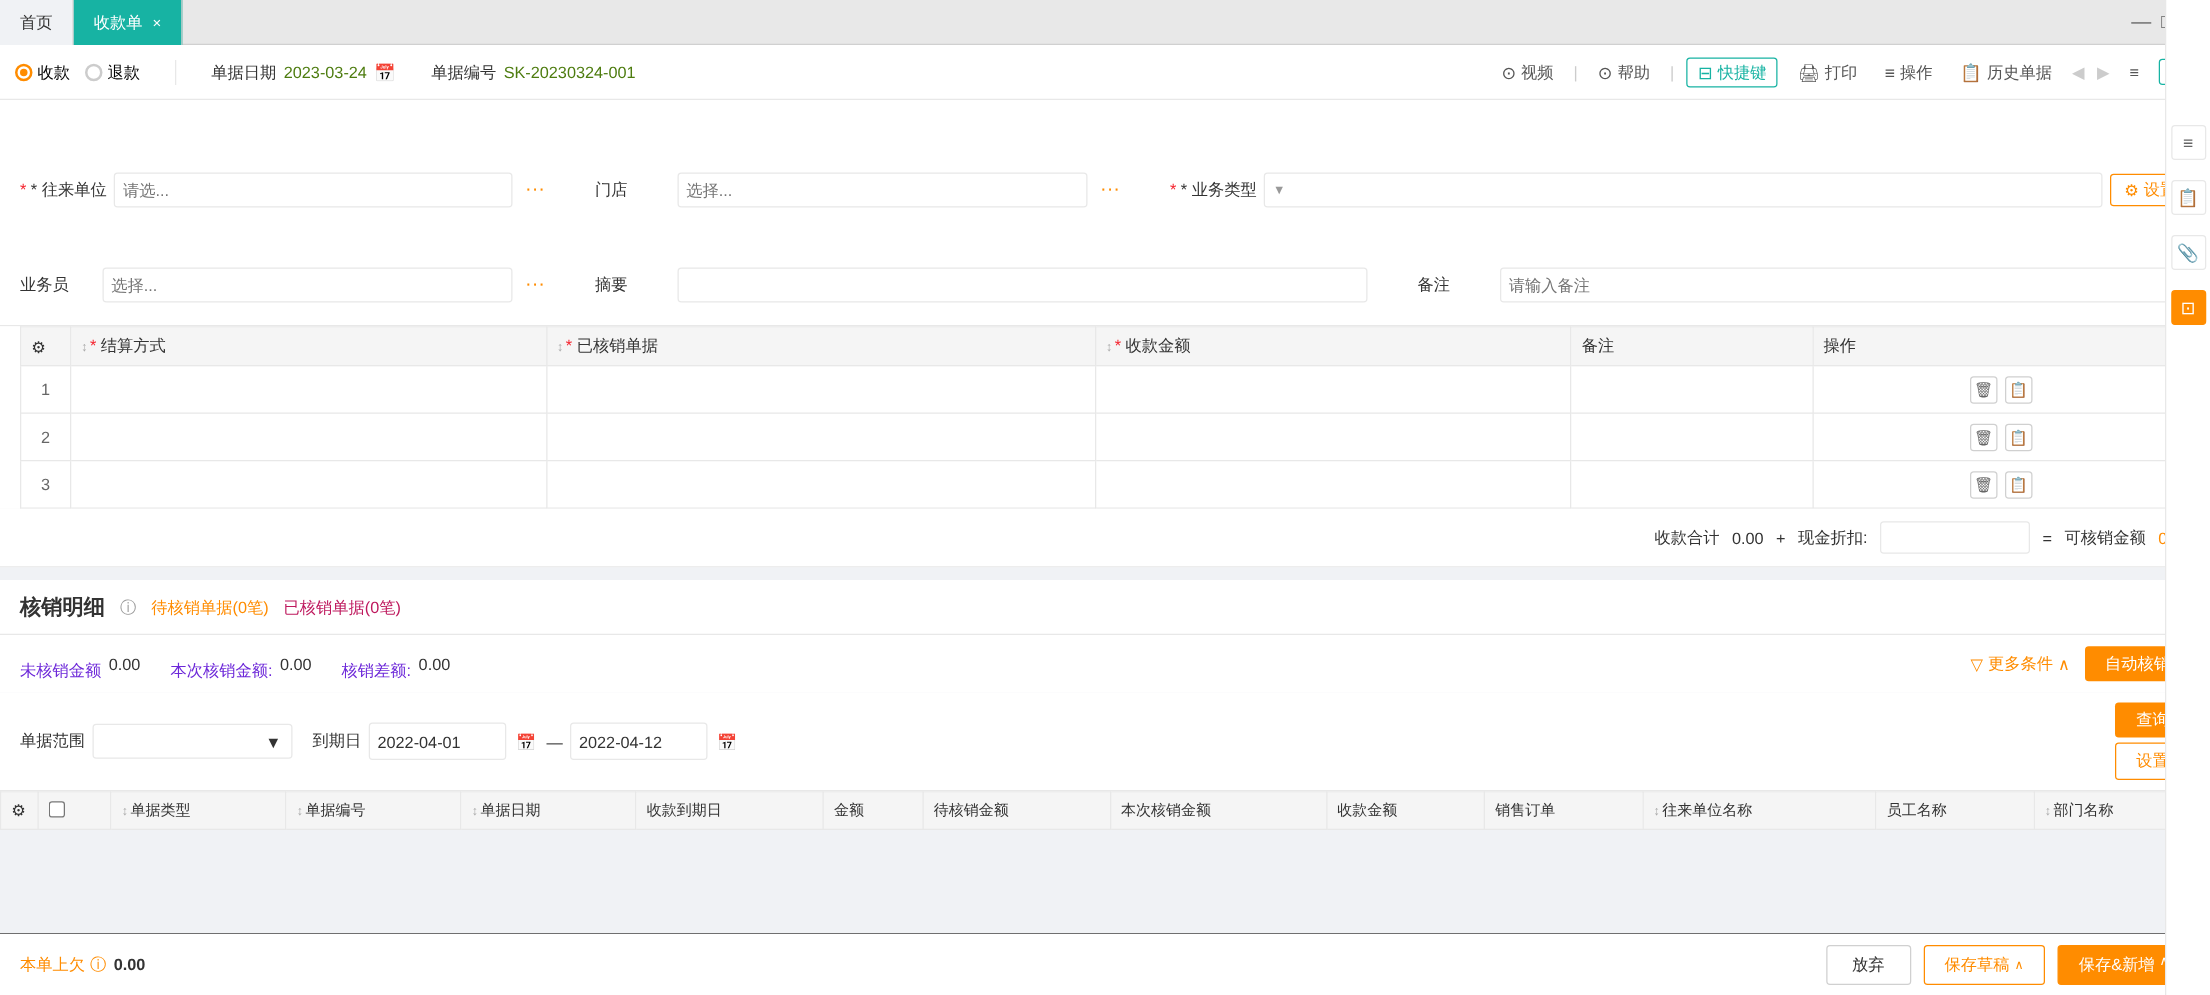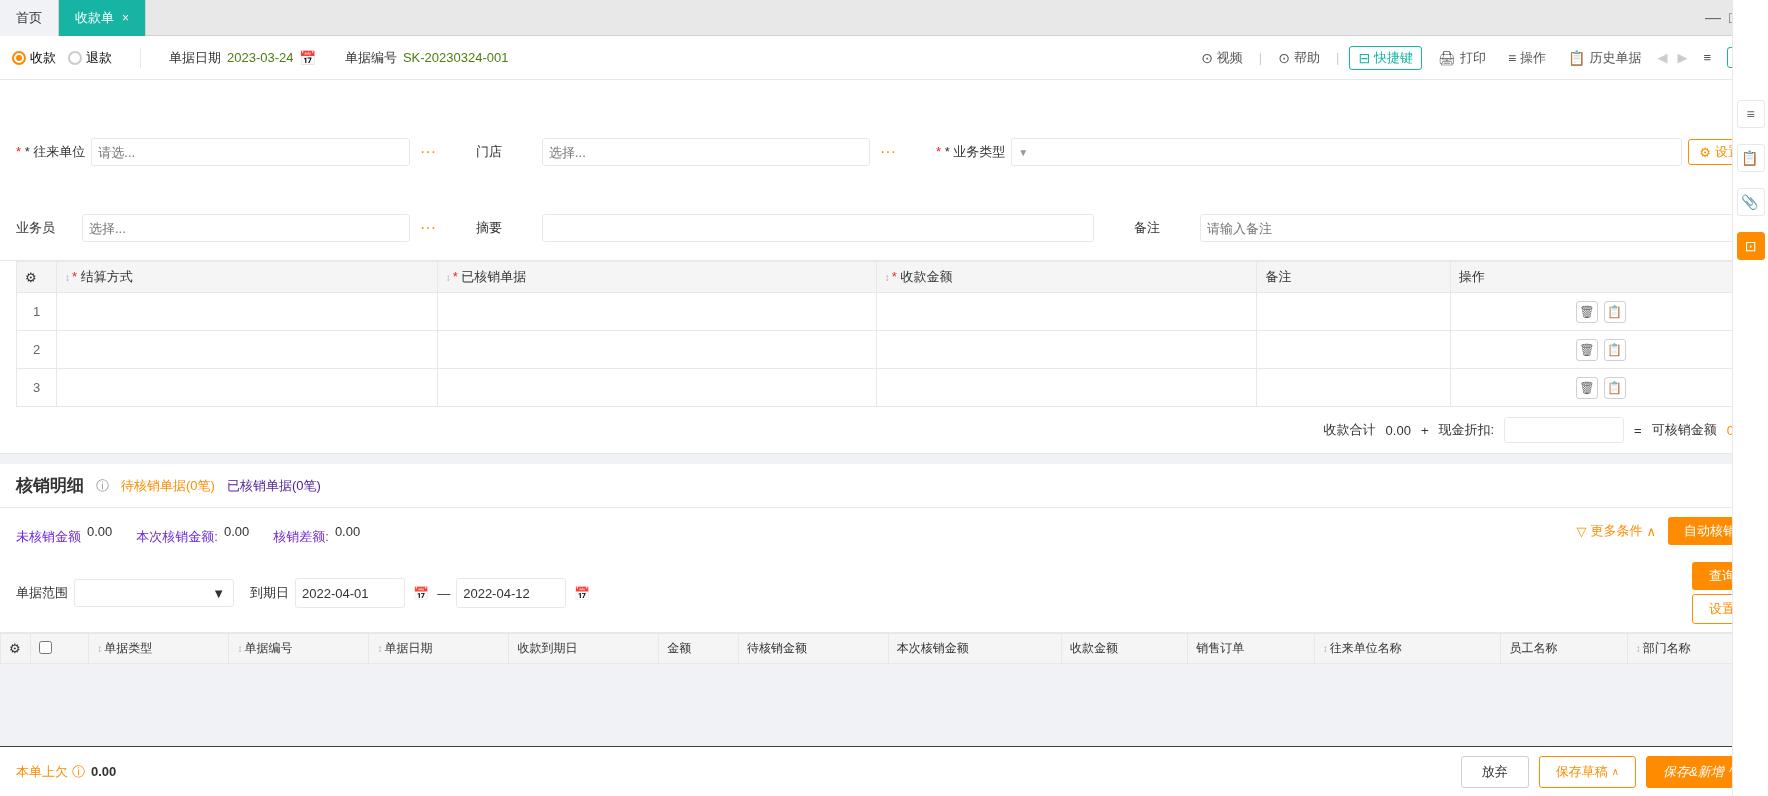--- a/index.html
+++ b/index.html
@@ -164,21 +164,21 @@
     .btn-abandon {
       background: #fff; border: 1px solid #d0d0d0; color: #333; border-radius: 3px;
       padding: 6px 20px; cursor: pointer; font-size: 13px;
     }
     .btn-draft {
       background: #fff; border: 1px solid #ff8c00; color: #ff8c00; border-radius: 3px;
       padding: 6px 16px; cursor: pointer; font-size: 13px; display: flex; align-items: center; gap: 4px;
     }
     .btn-save {
       background: #ff8c00; border: 1px solid #ff8c00; color: #fff; border-radius: 3px;
-      padding: 6px 16px; cursor: pointer; font-size: 13px; display: flex; align-items: flex-start; gap: 4px; font-style: italic;
+      padding: 6px 16px; cursor: pointer; font-size: 13px; display: flex; align-items: flex-start; gap: 4px;
     }
     .btn-chevron { font-size: 10px; }
 
     
     .right-panel {
       position: fixed; right: 0; top: 0; width: 36px; height: 796px;
       background: #fff; border-left: 1px solid #e8e8e8; display: flex;
       flex-direction: column; align-items: center; padding-top: 100px; gap: 16px;
       z-index: 100;
     }
@@ -388,21 +388,21 @@
         <span class="summary-orange">0.00</span>
       </div>
 
       <div style="background:#f0f2f5; height:10px;"></div>
       <div class="section-header">
         <span class="section-title">核销明细</span>
         <span class="info-icon">ⓘ</span>
         <span class="tab-link">
           <span>待核销单据(0笔)</span>
         </span>
-        <span class="tab-link" style="color:#4c1d95;">
+        <span class="tab-link" style="color:#be185d;">
           <span>已核销单据(0笔)</span>
         </span>
       </div>
 
       <div class="stats-row">
         <div class="stat-item">
           <span class="stat-label">未核销金额</span>
           <span class="stat-value">0.00</span>
         </div>
         <div class="stat-item">

